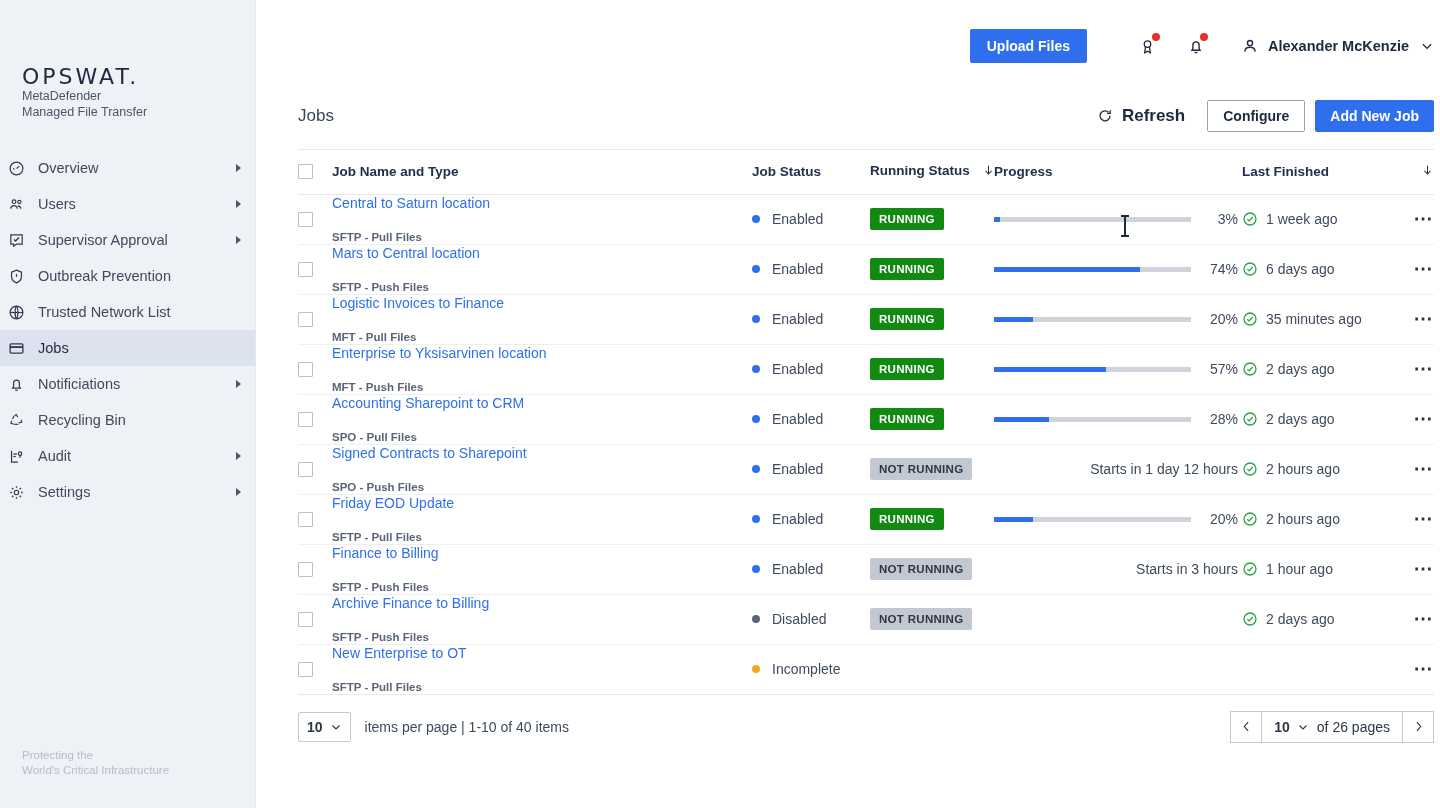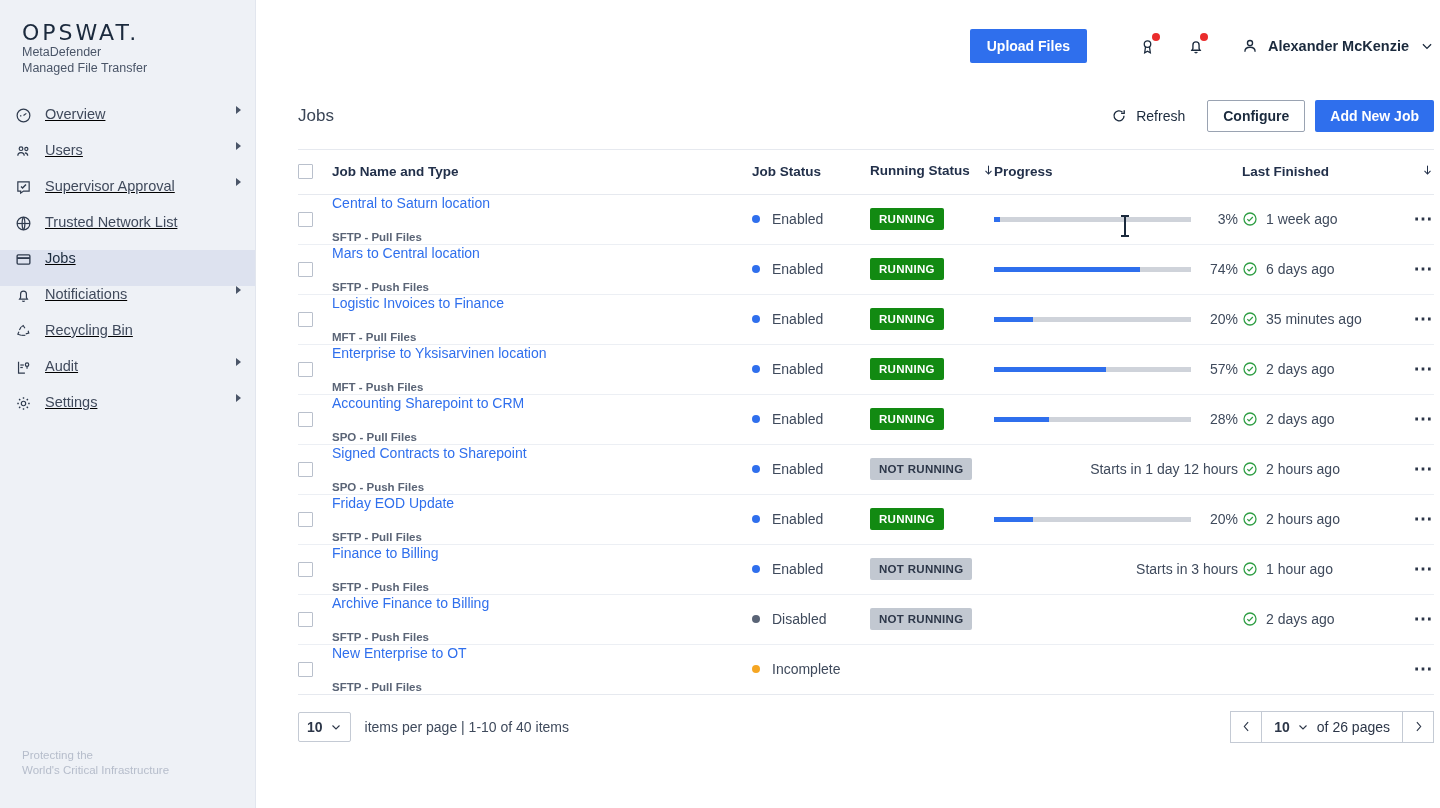--- a/index.html
+++ b/index.html
@@ -22,32 +22,33 @@
     border-right: 1px solid #e2e6ee;
     position: relative;
     flex: 0 0 256px;
   }
   .brand { padding: 22px 0 0 22px; }
   .brand-logo {
     font-size: 22px; letter-spacing: 3.0px;
     color: #1b2a3d; font-weight: 400;
     font-family: "DejaVu Sans", sans-serif;
     line-height: 1;
+    margin-top: 44px;
   }
   .brand-sub {
     margin-top: 0;
     font-size: 12.5px; line-height: 16px;
     color: #4a5568; font-weight: 400;
   }
 
   .nav { margin-top: 30px; }
   .nav-item {
-    display: flex; align-items: flex-start;
-    height: 36px; padding: 0 14px 0 14px;
-    cursor: pointer; position: relative; text-decoration: underline;
+    display: flex; align-items: center;
+    height: 36px; padding: 0 14px 0 7px;
+    cursor: pointer; position: relative;
   }
   .nav-item.active { background: #dde2ef; }
   .nav-ico {
     width: 18px; height: 18px;
     flex: 0 0 18px;
     display: flex; align-items: center; justify-content: center;
     color: #2f3b4e;
   }
   .nav-ico svg { display: block; }
   .nav-label {
@@ -114,21 +115,21 @@
   
   .page-head {
     display: flex; align-items: center;
     padding: 0 33px 0 42px;
     height: 48px;
   }
   .page-title { font-size: 17px; color: #3a4556; font-weight: 400; }
   .head-actions { margin-left: auto; display: flex; align-items: center; }
   .refresh {
     display: flex; align-items: center; cursor: pointer;
-    font-size: 14px; font-weight: 400; color: #1b2a3d;
+    font-size: 17px; font-weight: 700; color: #1b2a3d;
     margin-right: 22px;
   }
   .refresh svg { margin-right: 9px; }
   .btn-outline {
     background: #fff; color: #1b2a3d;
     border: 1px solid #9aa3b2;
     height: 32px; padding: 0 15px;
     border-radius: 2px; margin-right: 10px;
   }
   .btn-add { height: 32px; padding: 0 15px; }
@@ -304,20 +305,29 @@
         <span class="nav-ico">
           <svg width="17" height="17" viewBox="0 0 24 24" fill="none" stroke="currentColor" stroke-width="1.7">
             <path d="M20 4H4v13h4v3l4-3h8z"></path>
               <path d="M8.5 10.5l2.2 2.2 4.8-4.8" stroke-width="2"></path>
           </svg>
         </span>
         <span class="nav-label">Supervisor Approval</span>
         <span class="nav-caret"></span>
       </div>
 
+      <div class="nav-item">
+        <span class="nav-ico">
+          <svg width="17" height="17" viewBox="0 0 24 24" fill="none" stroke="currentColor" stroke-width="1.7">
+            <path d="M12 3l7 3v5.5c0 4.3-3 7.9-7 9.5-4-1.6-7-5.2-7-9.5V6z"></path>
+              <path d="M12 8.5v4"></path>
+          </svg>
+        </span>
+        <span class="nav-label">Outbreak Prevention</span>
+      </div>
 
       <div class="nav-item">
         <span class="nav-ico">
           <svg width="17" height="17" viewBox="0 0 24 24" fill="none" stroke="currentColor" stroke-width="1.7">
             <circle cx="12" cy="12" r="9"></circle>
               <path d="M3 12h18"></path>
               <path d="M12 3c2.6 3 2.6 15 0 18"></path>
               <path d="M12 3c-2.6 3-2.6 15 0 18"></path>
           </svg>
         </span>

